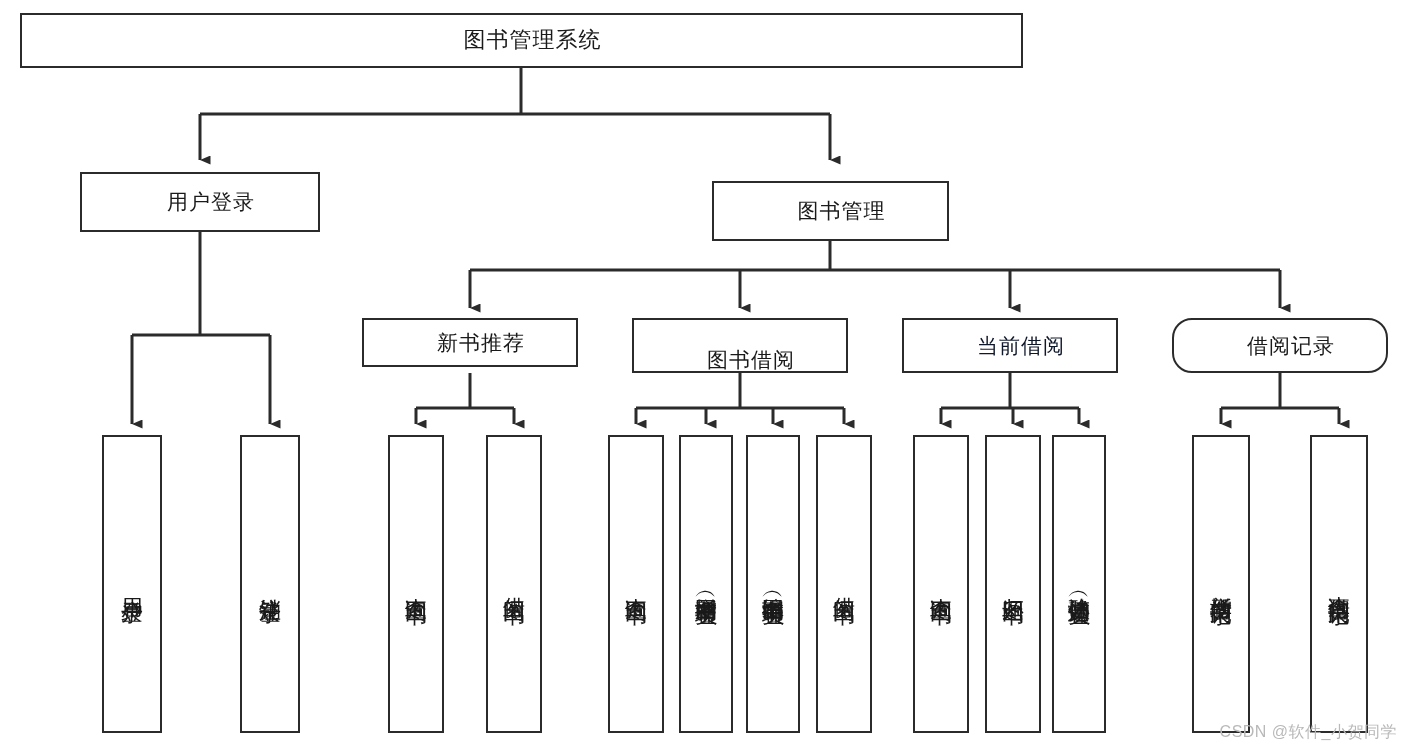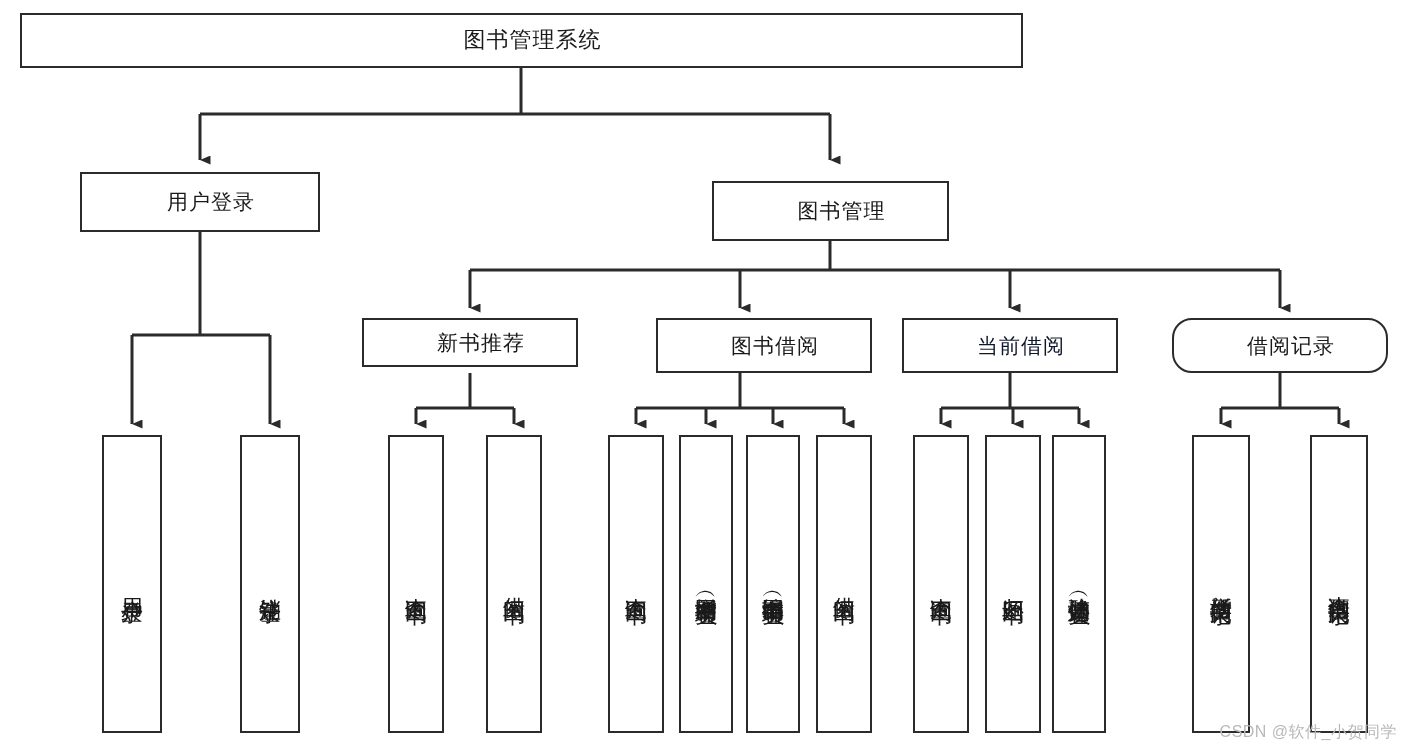--- a/index.html
+++ b/index.html
@@ -123,21 +123,21 @@
   <div class="node h" style="left: 80px; top: 172px; width: 240px; height: 60px; border-color: rgb(43, 43, 43); background: rgb(255, 255, 255); color: rgb(26, 26, 26);">
     <span class="lbl">用户登录</span>
   </div>
   <div class="node h" style="left: 712px; top: 172px; width: 237px; height: 60px; border-color: rgb(43, 43, 43); background: rgb(255, 255, 255); color: rgb(26, 26, 26); margin-top: 9px;">
     <span class="lbl">图书管理</span>
   </div>
 
   <div class="node h" style="left: 362px; top: 318px; width: 216px; height: 49px; border-color: rgb(43, 43, 43); background: rgb(255, 255, 255); color: rgb(26, 26, 26);">
     <span class="lbl">新书推荐</span>
   </div>
-  <div class="node h" style="left: 656px; top: 318px; width: 216px; height: 55px; border-color: rgb(43, 43, 43); background: rgb(255, 255, 255); color: rgb(26, 26, 26);">
+  <div class="node h" style="left: 632px; top: 318px; width: 216px; height: 55px; border-color: rgb(43, 43, 43); background: rgb(255, 255, 255); color: rgb(26, 26, 26); align-items: flex-end;">
     <span class="lbl">图书借阅</span>
   </div>
   <div class="node h" style="left: 902px; top: 318px; width: 216px; height: 55px; border-color: rgb(43, 43, 43); background: rgb(255, 255, 255); color: #0f172a;">
     <span class="lbl">当前借阅</span>
   </div>
   <div class="node h" style="left: 1172px; top: 318px; width: 216px; height: 55px; border-color: rgb(43, 43, 43); background: rgb(255, 255, 255); color: rgb(26, 26, 26); border-radius: 20px;">
     <span class="lbl">借阅记录</span>
   </div>
 
   <div class="node v" style="left: 102px; top: 435px; width: 60px; height: 298px; border-color: rgb(43, 43, 43); background: rgb(255, 255, 255); color: rgb(26, 26, 26);">

